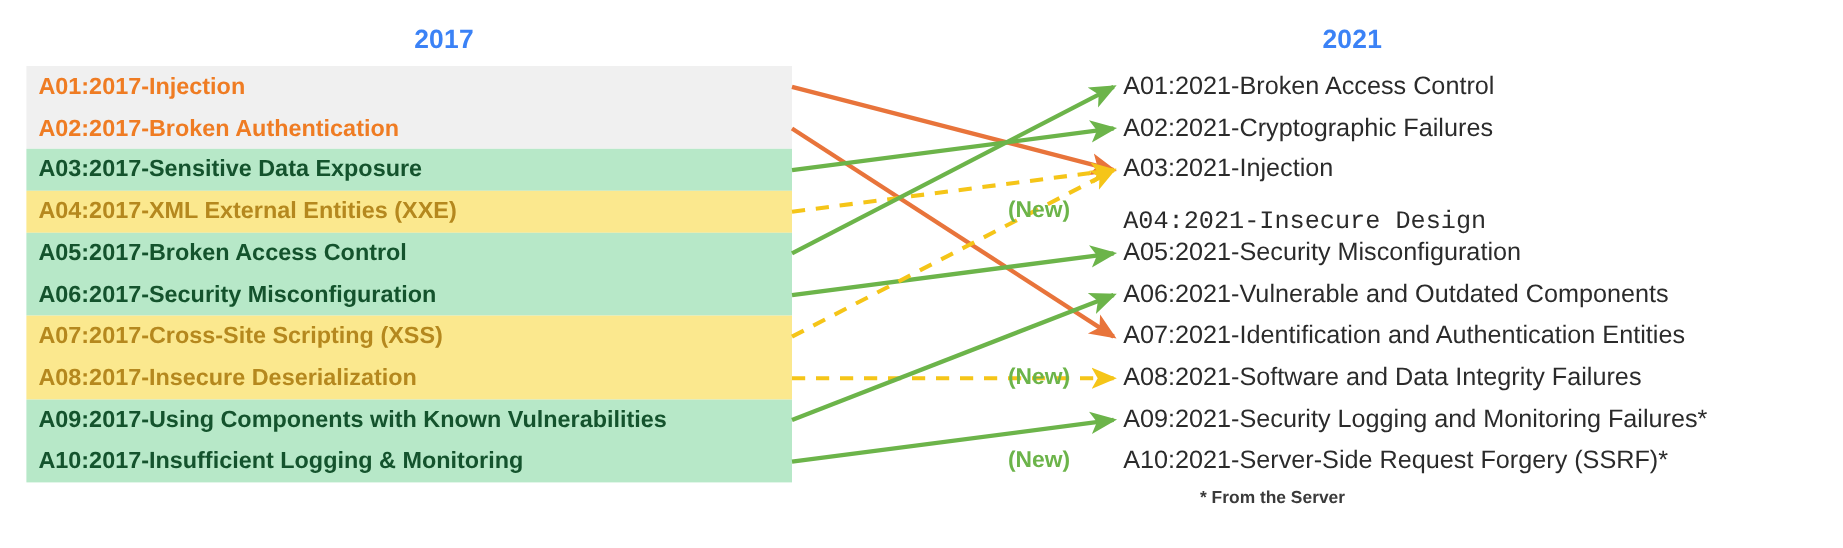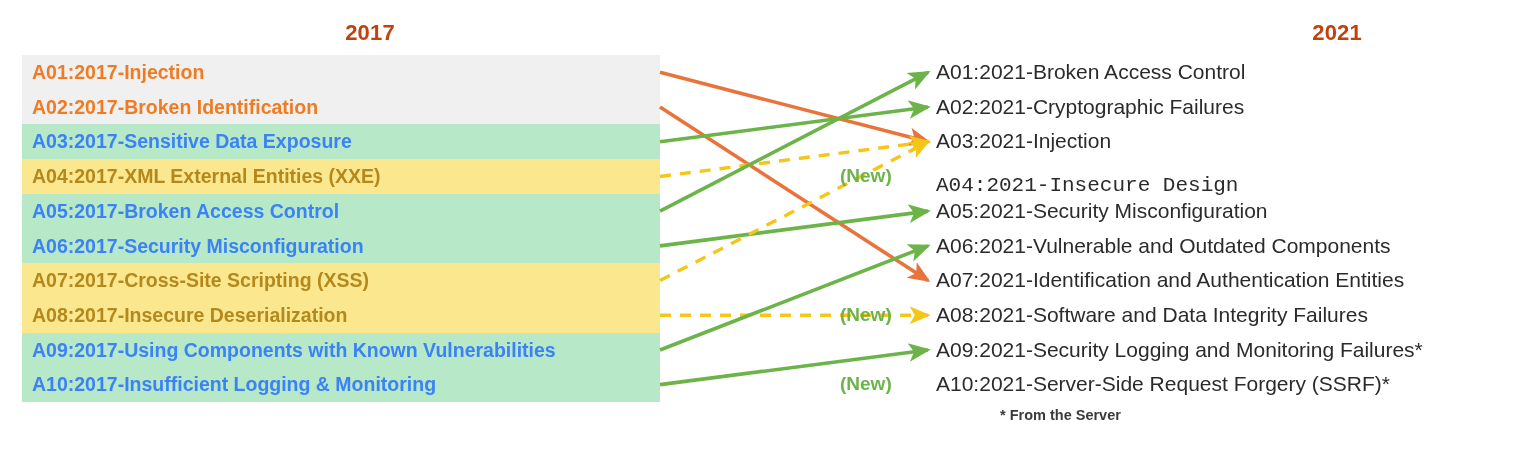--- a/index.html
+++ b/index.html
@@ -18,26 +18,26 @@
     width: 1536px;
     height: 457px;
     background: #ffffff;
   }
 
   
   .col-header {
     position: absolute;
     font-size: 22px;
     font-weight: 700;
-    color: #c2410c;
+    color: #3b82f6;
     letter-spacing: 0.2px;
     white-space: nowrap;
   }
   #header-2017 { left: 240px; top: 20px; width: 260px; text-align: center; }
-  #header-2021 { left: 1102px; top: 20px; width: 260px; text-align: right; }
+  #header-2021 { left: 1102px; top: 20px; width: 260px; text-align: left; }
 
   
   #panel-2017 {
     position: absolute;
     left: 22px;
     top: 55px;
     width: 536px;
     height: 348px;
   }
   .band {
@@ -52,21 +52,21 @@
   .left-row {
     position: absolute;
     left: 10px;
     height: 34.7px;
     line-height: 34.7px;
     font-size: 19.5px;
     font-weight: 700;
     white-space: nowrap;
   }
   .txt-orange { color: #ef7c23; }
-  .txt-green  { color: #3b82f6; }
+  .txt-green  { color: #14532d; }
   .txt-amber  { color: #b5881e; }
 
   
   #panel-2021 {
     position: absolute;
     left: 936px;
     top: 55px;
     width: 600px;
     height: 348px;
   }
@@ -123,21 +123,21 @@
     <div id="bands-2017">
         <div class="band band-gray" style="top: 0px; height: 69.4px;"></div>
         <div class="band band-green" style="top: 69.4px; height: 34.7px;"></div>
         <div class="band band-yellow" style="top: 104.1px; height: 34.7px;"></div>
         <div class="band band-green" style="top: 138.8px; height: 69.4px;"></div>
         <div class="band band-yellow" style="top: 208.2px; height: 69.4px;"></div>
         <div class="band band-green" style="top: 277.6px; height: 69.4px;"></div>
       </div>
     <div id="rows-2017">
         <div class="left-row txt-orange" style="top: 0px;">A01:2017-Injection</div>
-        <div class="left-row txt-orange" style="top: 34.7px;">A02:2017-Broken Identification</div>
+        <div class="left-row txt-orange" style="top: 34.7px;">A02:2017-Broken Authentication</div>
         <div class="left-row txt-green" style="top: 69.4px;">A03:2017-Sensitive Data Exposure</div>
         <div class="left-row txt-amber" style="top: 104.1px;">A04:2017-XML External Entities (XXE)</div>
         <div class="left-row txt-green" style="top: 138.8px;">A05:2017-Broken Access Control</div>
         <div class="left-row txt-green" style="top: 173.5px;">A06:2017-Security Misconfiguration</div>
         <div class="left-row txt-amber" style="top: 208.2px;">A07:2017-Cross-Site Scripting (XSS)</div>
         <div class="left-row txt-amber" style="top: 242.9px;">A08:2017-Insecure Deserialization</div>
         <div class="left-row txt-green" style="top: 277.6px;">A09:2017-Using Components with Known Vulnerabilities</div>
         <div class="left-row txt-green" style="top: 312.3px;">A10:2017-Insufficient Logging &amp; Monitoring</div>
       </div>
   </div>

